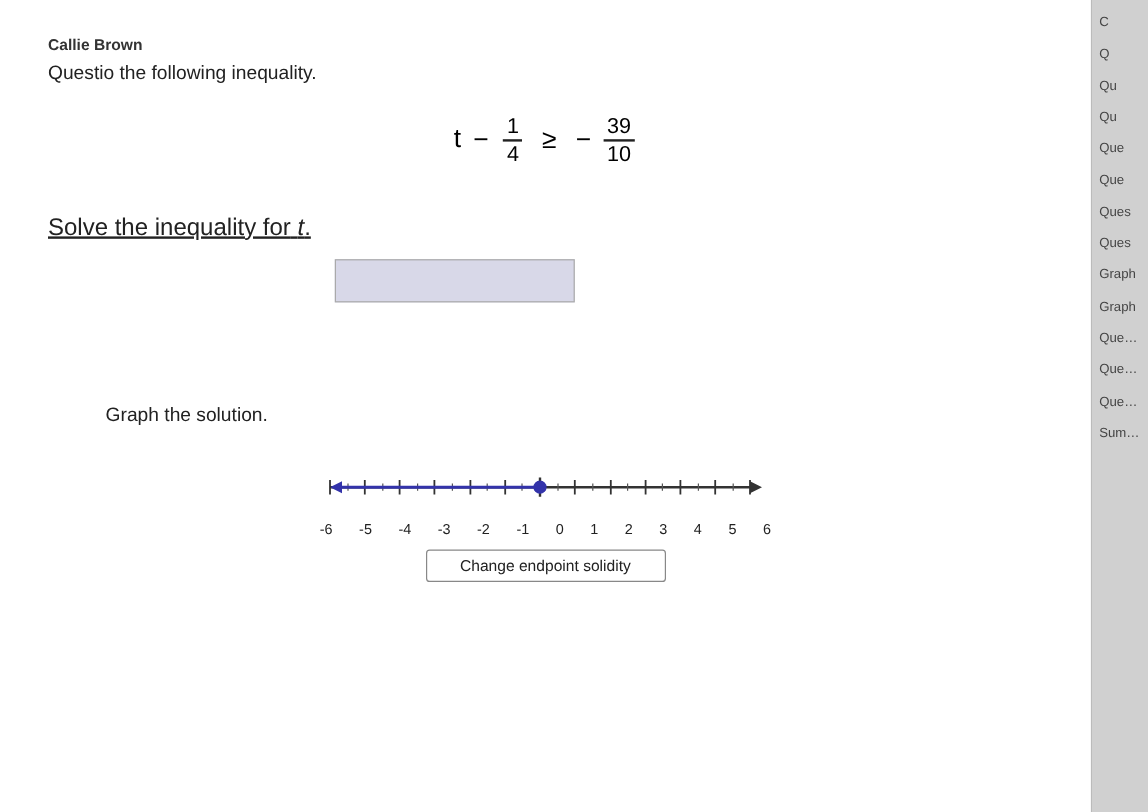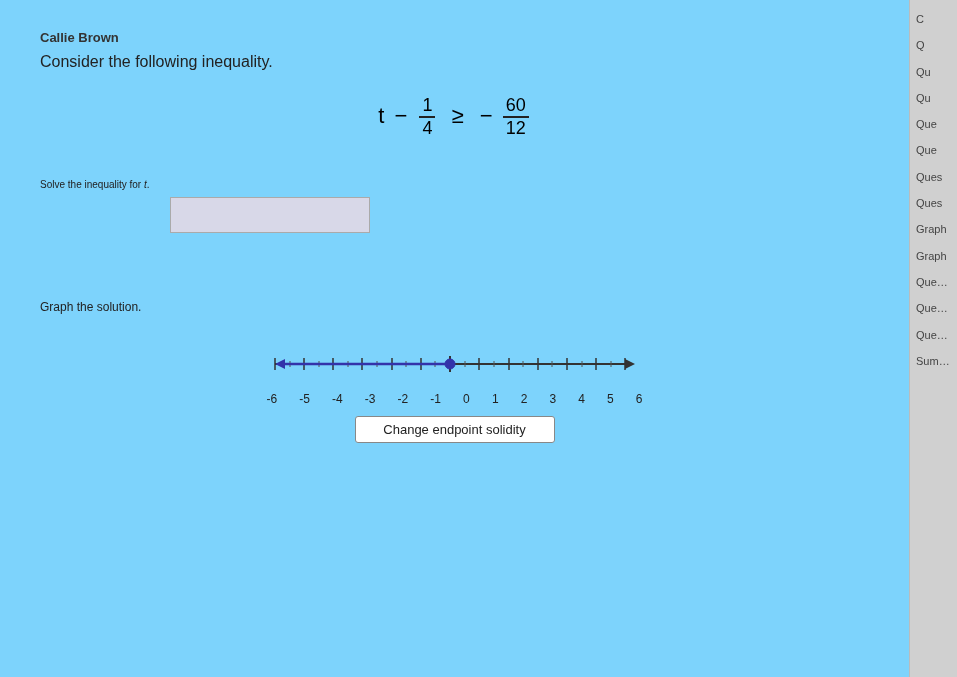--- a/index.html
+++ b/index.html
@@ -5,21 +5,21 @@
     * { box-sizing: border-box; margin: 0; padding: 0; }
     body {
       font-family: Arial, sans-serif;
       background: #e8e8e8;
       display: flex;
       height: 677px;
       overflow: hidden;
     }
     .main-content {
       flex: 1;
-      background: #7dd3fc;
+      background: #ffffff;
       padding: 30px 40px;
       position: relative;
       overflow-y: auto;
     }
     .sidebar {
       width: 48px;
       background: #d0d0d0;
       display: flex;
       flex-direction: column;
       padding: 8px 4px;
@@ -63,40 +63,42 @@
     .fraction .numerator {
       border-bottom: 2px solid #222;
       padding: 0 3px;
       font-size: 18px;
     }
     .fraction .denominator {
       padding: 0 3px;
       font-size: 18px;
     }
     .solve-label {
-      font-size: 10px;
-      color: #222;
-      margin-bottom: 60px;
+      font-size: 20px;
+      color: #222;
+      margin-bottom: 86px;
+      text-decoration: underline;
     }
     .solve-label em {
       font-style: italic;
     }
     .answer-box {
       display: inline-block;
       width: 200px;
       height: 36px;
       background: #d8d8e8;
       border: 1px solid #aaa;
       margin-left: 20px;
       vertical-align: middle;
     }
     .graph-label {
-      font-size: 12px;
+      font-size: 16px;
       color: #222;
       margin-bottom: 30px;
+      margin-left: 48px;
     }
     .number-line-section {
       display: flex;
       flex-direction: column;
       align-items: center;
       margin-top: 20px;
     }
     .number-line-wrapper {
       position: relative;
       width: 380px;
@@ -133,34 +135,34 @@
       width: 200px;
       text-align: center;
     }
   </style>
 </head>
 <body>
 
 <div class="main-content">
   <div class="header-name">Callie Brown</div>
 
-  <div class="problem-title">Consider the following inequality.</div>
+  <div class="problem-title">Questio the following inequality.</div>
 
   <div class="inequality-display">
     <span>t</span>
     <span style="margin:0 4px;">−</span>
     <span class="fraction">
       <span class="numerator">1</span>
       <span class="denominator">4</span>
     </span>
     <span style="margin:0 8px; font-size:22px;">≥</span>
     <span style="margin:0 2px;">−</span>
     <span class="fraction">
-      <span class="numerator">60</span>
-      <span class="denominator">12</span>
+      <span class="numerator">39</span>
+      <span class="denominator">10</span>
     </span>
   </div>
 
   <div style="margin-bottom: 50px; display:flex; align-items:center;">
     <span class="solve-label">
       <span>Solve the inequality for</span>&nbsp;<em>t</em><span>.</span>
     </span>
     <div class="answer-box"></div>
   </div>
 

